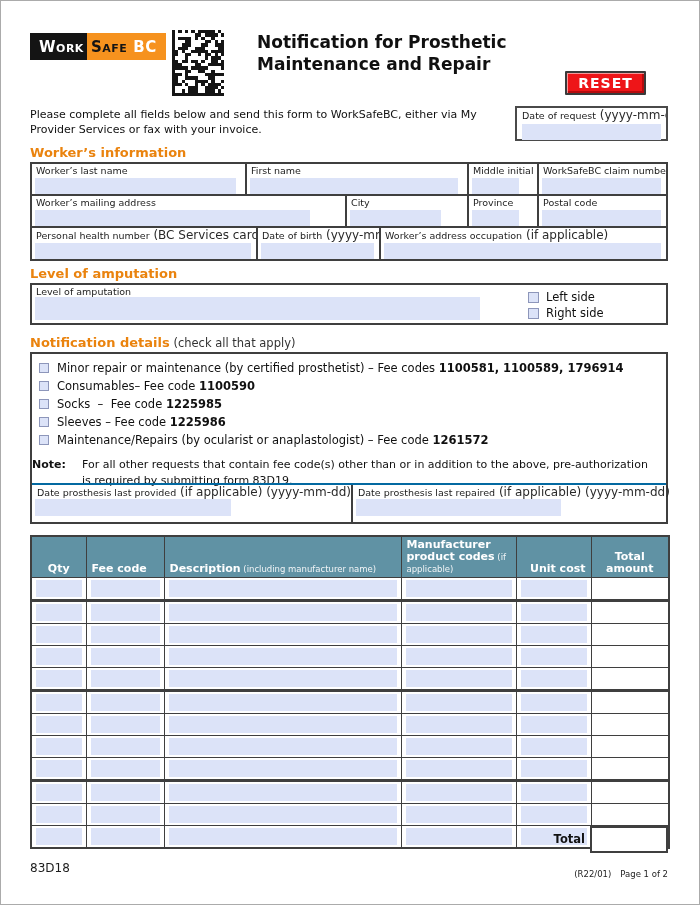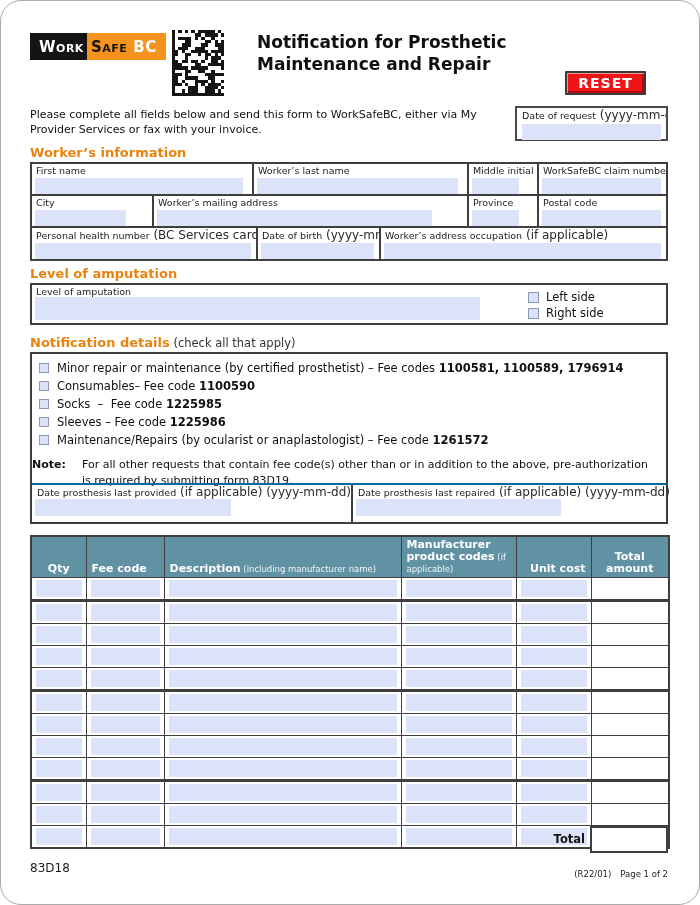--- a/index.html
+++ b/index.html
@@ -1,20 +1,20 @@
 <!DOCTYPE html>
 <html><head>
 <meta charset="utf-8">
 <style>
   * { margin:0; padding:0; box-sizing:border-box; }
   html,body { background:#fff; }
   body { font-family:"DejaVu Sans","Liberation Sans",sans-serif; color:#111; }
   #page {
     position:relative; width:700px; height:905px; background:#fff;
-    outline:1px solid #ababab; outline-offset:-1px; overflow:hidden;border-radius:21px;
+    outline:1px solid #ababab; outline-offset:-1px; overflow:hidden;
   }
 
   
   .logo { position:absolute; left:30px; top:33px; height:27px; display:inline-flex; align-items:stretch;
           font-weight:bold; font-size:15px; font-variant:small-caps; letter-spacing:.5px; }
   .lg-work { background:#141414; color:#fff; display:flex; align-items:center; padding:0 3px 0 9px; }
   .lg-safe { background:#f6921e; color:#141414; display:flex; align-items:center; padding:0 2px 0 4px; }
   .lg-bc   { background:#f6921e; color:#fff; display:flex; align-items:center; padding:0 9px 0 4px; }
 
   #qr { position:absolute; left:171px; top:30px; width:54px; height:66px; shape-rendering:crispEdges; }
@@ -304,45 +304,45 @@
 
   <div class="dor-box">
     <div class="fld-label"><span>Date of request</span><span class="hint"> (yyyy-mm-dd)</span></div>
     <div class="input" style="margin:2px 5px 0 5px;"></div>
   </div>
 
   <div class="sec-head" style="left:30px; top:145px;">Worker’s information</div>
 
   <div class="worker-box">
     <div class="wrow">
+      <div class="cell" style="flex:0 0 215px;">
+        <div class="fld-label"><span>Worker’s last name</span></div>
+        <div class="input"></div>
+      </div>
       <div class="cell" style="flex:0 0 222px;">
         <div class="fld-label"><span>First name</span></div>
         <div class="input"></div>
       </div>
-      <div class="cell" style="flex:0 0 215px;">
-        <div class="fld-label"><span>Worker’s last name</span></div>
-        <div class="input"></div>
-      </div>
       <div class="cell" style="flex:0 0 70px;">
         <div class="fld-label"><span>Middle initial</span></div>
         <div class="input" style="margin-right:18px;"></div>
       </div>
       <div class="cell">
         <div class="fld-label"><span>WorkSafeBC claim number</span></div>
         <div class="input" style="margin-right:5px;"></div>
       </div>
     </div>
     <div class="wrow">
+      <div class="cell" style="flex:0 0 315px;">
+        <div class="fld-label"><span>Worker’s mailing address</span></div>
+        <div class="input" style="margin-right:35px;"></div>
+      </div>
       <div class="cell" style="flex:0 0 122px;">
         <div class="fld-label"><span>City</span></div>
         <div class="input" style="margin-right:26px;"></div>
-      </div>
-      <div class="cell" style="flex:0 0 315px;">
-        <div class="fld-label"><span>Worker’s mailing address</span></div>
-        <div class="input" style="margin-right:35px;"></div>
       </div>
       <div class="cell" style="flex:0 0 70px;">
         <div class="fld-label"><span>Province</span></div>
         <div class="input" style="margin-right:18px;"></div>
       </div>
       <div class="cell">
         <div class="fld-label"><span>Postal code</span></div>
         <div class="input" style="margin-right:5px;"></div>
       </div>
     </div>

